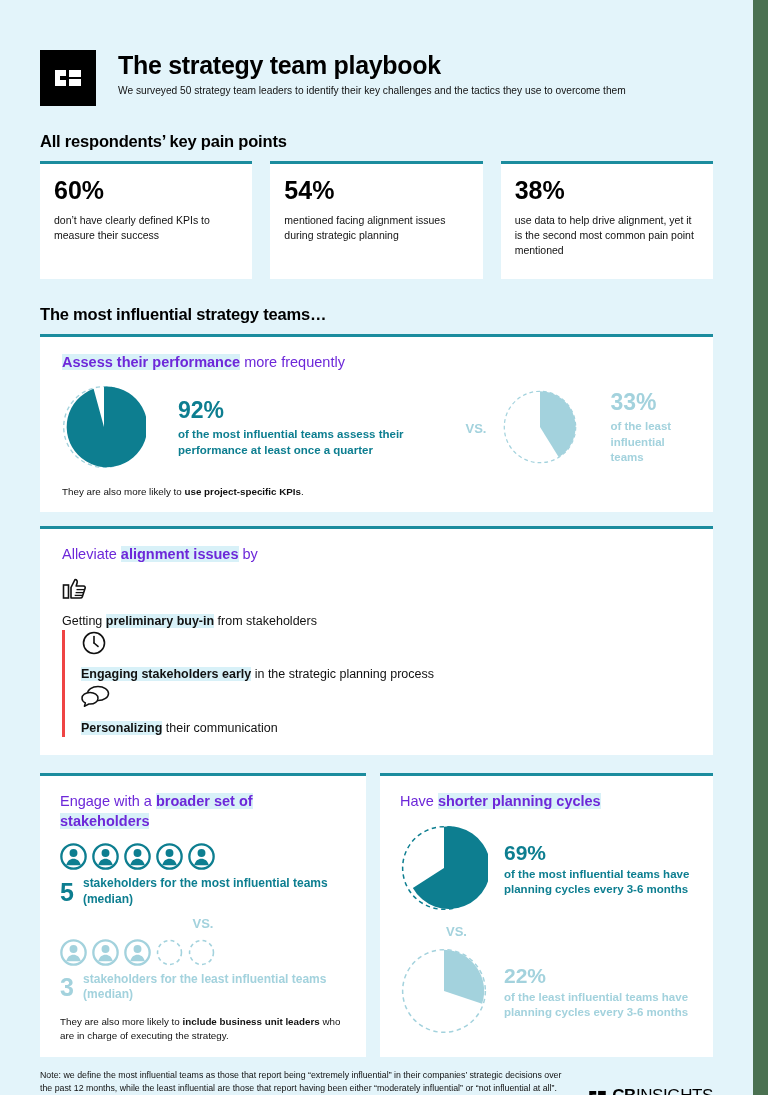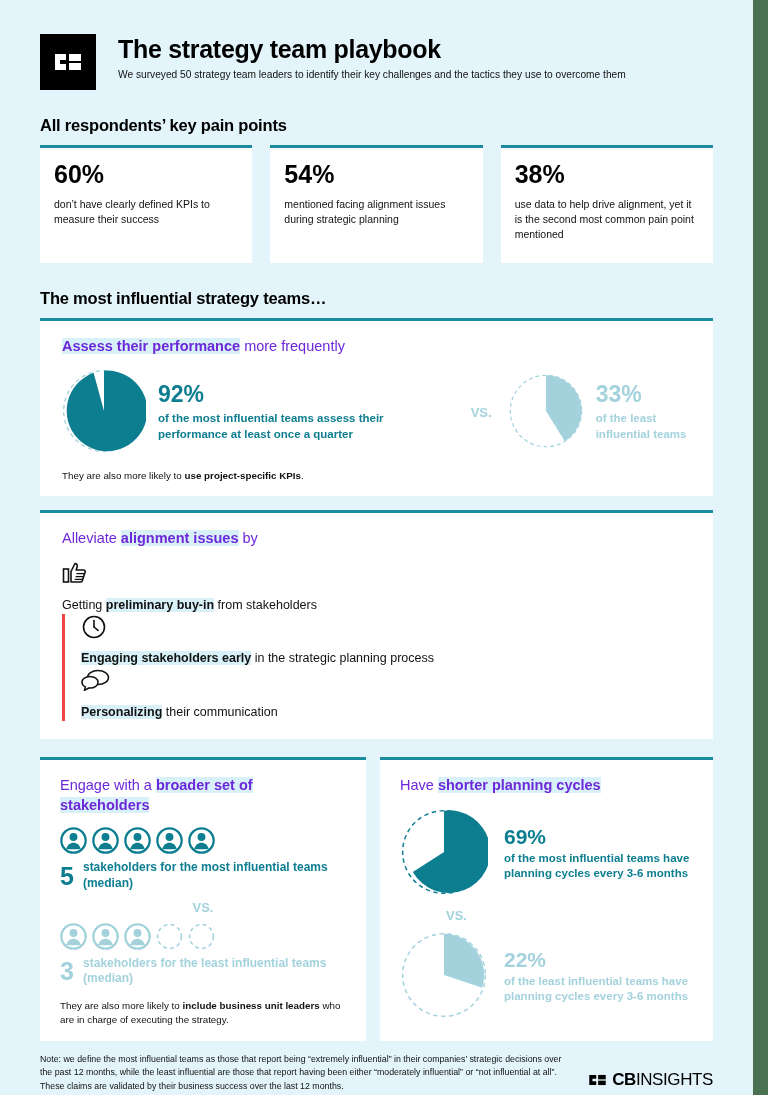--- a/index.html
+++ b/index.html
@@ -8,21 +8,21 @@
     background:#e3f4fa;
     font-family:"Liberation Sans", sans-serif;
     color:#111;
     overflow:hidden;
     position:relative;
   }
   .page{
     position:absolute;left:0;top:0;width:753px;height:1095px;
     background:#e3f4fa;
     box-sizing:border-box;
-    padding:0 40px;
+    padding:16px 40px;
   }
   .edge-strip{
     position:absolute;right:0;top:0;width:15px;height:1095px;
     background:#4a7151;
   }
 
   
   .header{display:flex;align-items:flex-start;padding-top:34px;}
   .logo-sq{
     width:56px;height:56px;background:#000;flex:0 0 56px;
@@ -54,21 +54,21 @@
   
   .panel{background:#fff;border-top:3px solid #1b8c9e;box-sizing:border-box;}
 
   
   .assess{padding:16px 22px 14px 22px;margin-bottom:0;}
   .panel-title{font-size:14.5px;line-height:1.35;color:#6d28d9;margin-bottom:12px;}
   .panel-title b{background:#d8f1f8;font-weight:bold;}
   .assess-body{display:flex;align-items:center;gap:0;margin-bottom:12px;}
   .pie-block{display:flex;align-items:center;}
   .pie-wrap{position:relative;flex:0 0 auto;}
-  .stat-txt{margin-left:12px;}
+  .stat-txt{margin-left:32px;}
   .stat-pct{font-size:23px;font-weight:bold;line-height:1;margin-bottom:5px;}
   .stat-desc{font-size:11.5px;font-weight:bold;line-height:1.35;}
   .dark{color:#0d7e90;}
   .light{color:#a3d2dd;}
   .vs{font-size:13px;font-weight:bold;color:#a3d2dd;margin:0 16px;}
   .footnote-sm{font-size:9.8px;line-height:1.4;color:#111;}
   .footnote-sm b{font-weight:bold;}
 
   
   .alleviate{padding:16px 22px 18px 22px;margin-top:14px;}

